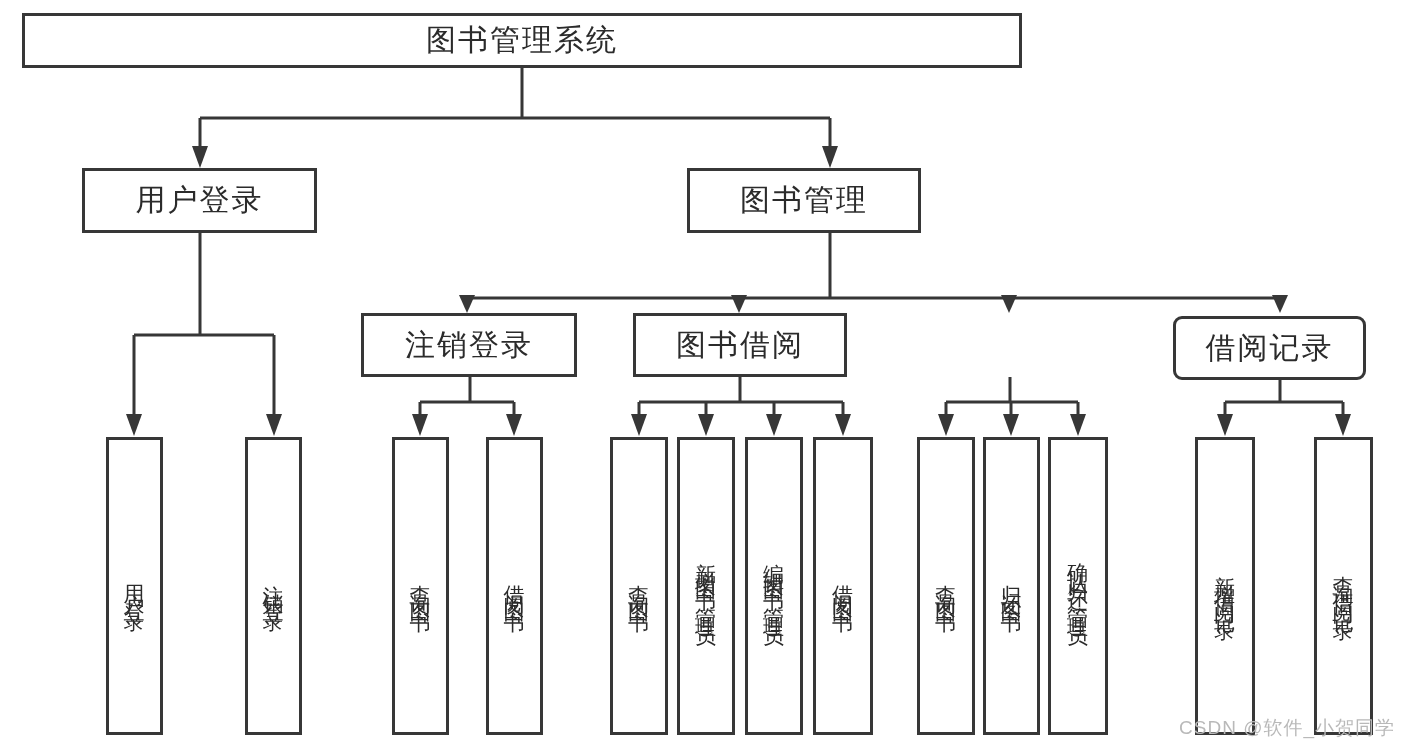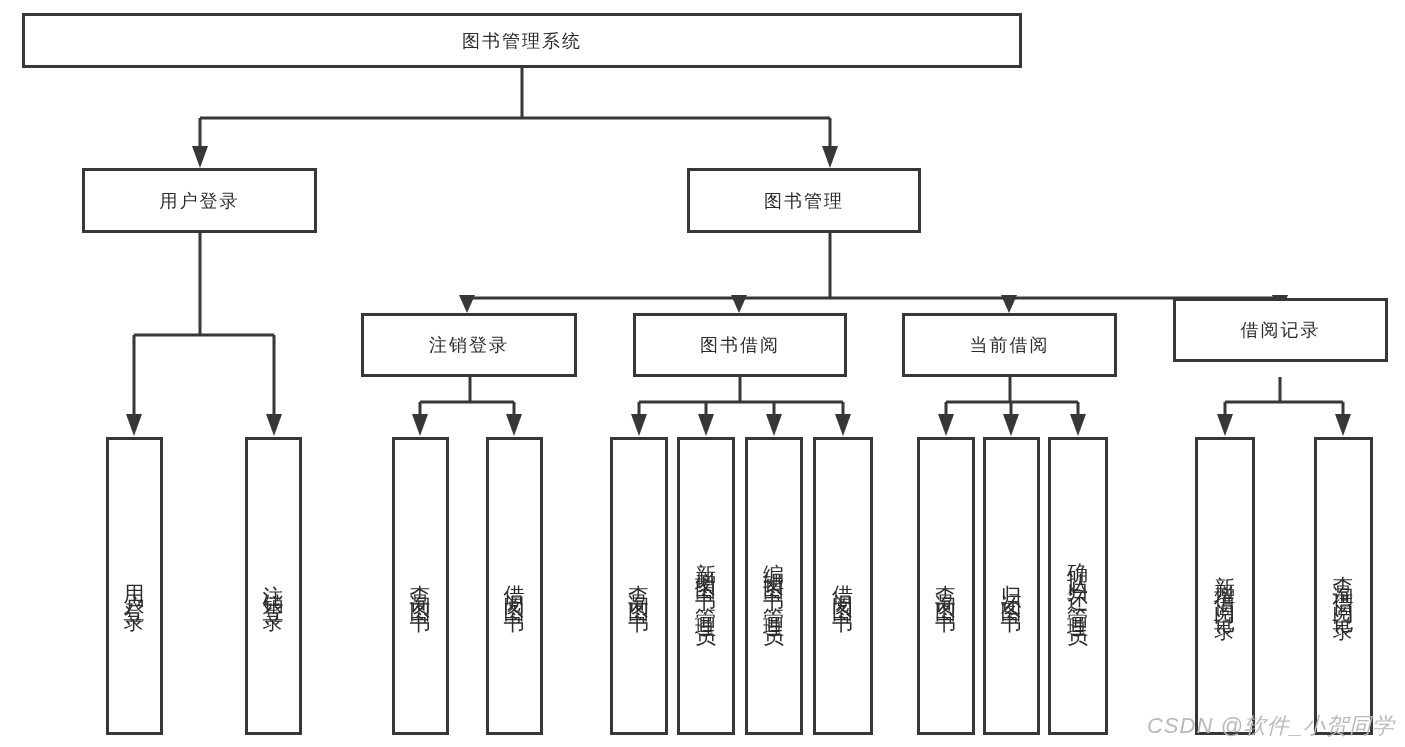--- a/index.html
+++ b/index.html
@@ -12,53 +12,53 @@
   }
   .wires{position:absolute;left:0;top:0;width:1405px;height:747px;}
   .wires path{stroke:#373737;stroke-width:3;fill:none;}
   .wires polygon{fill:#373737;stroke:none;}
   .node{
     position:absolute;box-sizing:border-box;
     border:3px solid #373737;background:#ffffff;color:#2b2b2b;
     display:flex;align-items:center;justify-content:center;
     white-space:nowrap;
   }
-  .h{font-size:18px;letter-spacing:2px;}
+  .h{font-size:30px;letter-spacing:2px;}
   .v{
     writing-mode:vertical-rl;text-orientation:mixed;
     font-size:21px;letter-spacing:9px;line-height:1;
   }
   .leaf{top:437px;height:298px;}
   
   #n-root{left:22px;top:13px;width:1000px;height:55px;}
   
   #n-user-login{left:82px;top:168px;width:235px;height:65px;}
   #n-book-mgmt{left:687px;top:168px;width:234px;height:65px;}
   
   #n-new-book{left:361px;top:313px;width:216px;height:64px;}
   #n-book-borrow{left:633px;top:313px;width:214px;height:64px;text-align:right;}
   #n-current-borrow{left:902px;top:313px;width:215px;height:64px;}
-  #n-borrow-records{left:1173px;top:298px;width:215px;height:64px;}
+  #n-borrow-records{left:1173px;top:316px;width:193px;height:64px;border-radius:9px;}
   
   #l-user-login{left:106px;width:57px;}
   #l-logout{left:245px;width:57px;}
   #l-nb-query{left:392px;width:57px;}
   #l-nb-borrow{left:486px;width:57px;}
   #l-bb-query{left:610px;width:58px;}
   #l-bb-add{left:677px;width:58px;}
   #l-bb-edit{left:745px;width:58px;}
   #l-bb-borrow{left:813px;width:60px;}
   #l-cb-query{left:917px;width:58px;}
   #l-cb-return{left:983px;width:57px;}
   #l-cb-confirm{left:1048px;width:60px;}
   #l-br-add{left:1195px;width:60px;}
   #l-br-query{left:1314px;width:59px;}
   .watermark{
     position:absolute;right:10px;bottom:6px;
-    color:#b9b9b9;font-size:22px;letter-spacing:1px;font-style:italic;
+    color:#b9b9b9;font-size:19px;letter-spacing:1px;
   }
 </style>
 </head>
 <body>
 
 <div class="canvas">
 
   <svg class="wires" viewBox="0 0 1405 747" xmlns="http://www.w3.org/2000/svg">
 
     <path d="M522 68 V118 M200 118 H830 M200 118 V150 M830 118 V150"></path>
@@ -95,21 +95,20 @@
     <polygon points="1335,414 1351,414 1343,436"></polygon>
   </svg>
 
   <div class="node h" id="n-root">图书管理系统</div>
 
   <div class="node h" id="n-user-login">用户登录</div>
   <div class="node h" id="n-book-mgmt">图书管理</div>
 
   <div class="node h" id="n-new-book">注销登录</div>
   <div class="node h" id="n-book-borrow">图书借阅</div>
-  <div class="node h" id="n-current-borrow">当前借阅</div>
   <div class="node h" id="n-borrow-records">借阅记录</div>
 
   <div class="node v leaf" id="l-user-login">用户登录</div>
   <div class="node v leaf" id="l-logout">注销登录</div>
 
   <div class="node v leaf" id="l-nb-query">查询图书</div>
   <div class="node v leaf" id="l-nb-borrow">借阅图书</div>
 
   <div class="node v leaf" id="l-bb-query">查询图书</div>
   <div class="node v leaf" id="l-bb-add">新增图书（管理员）</div>

